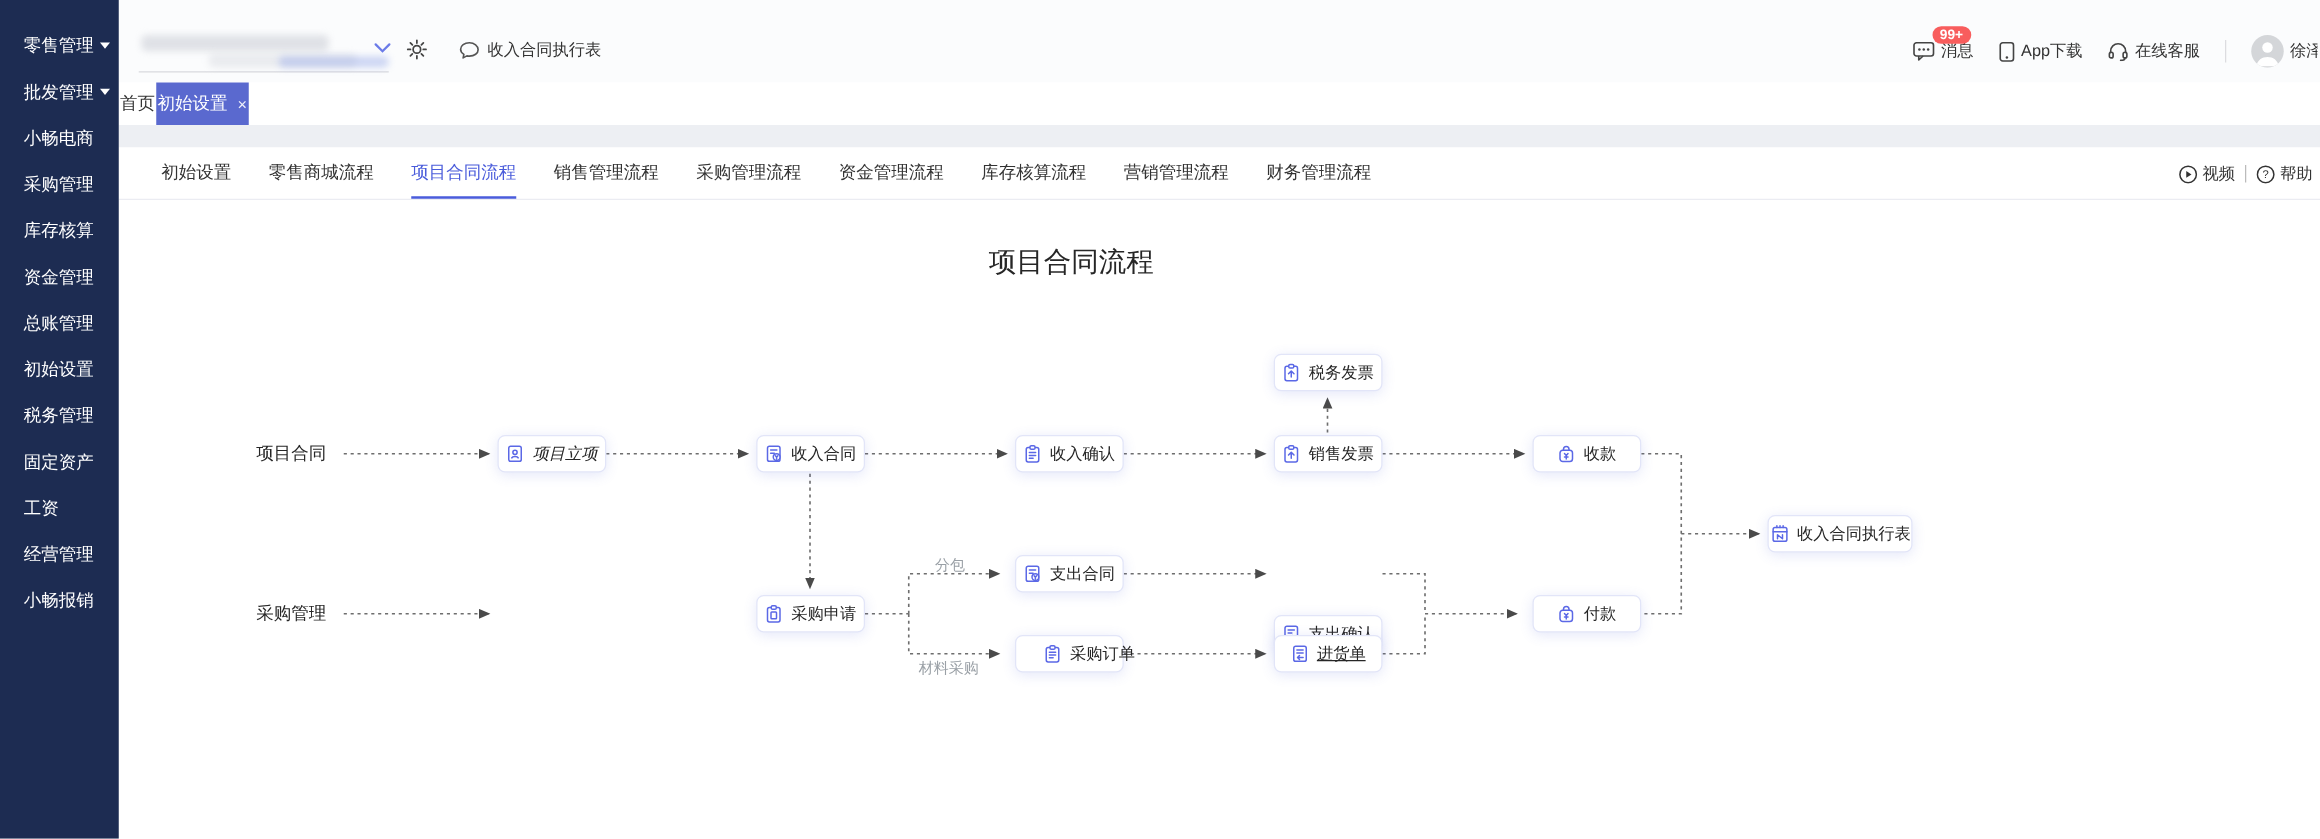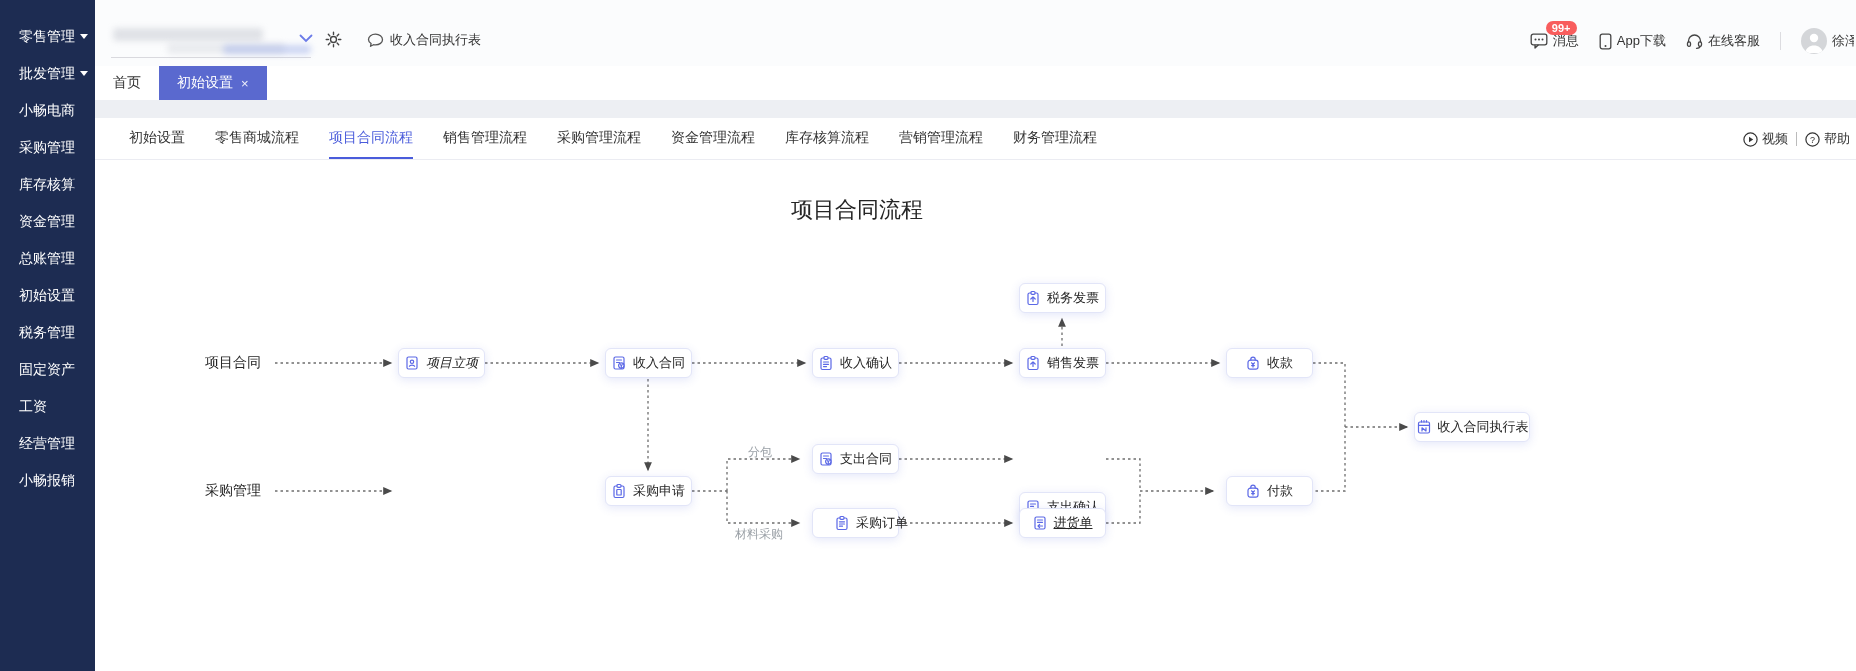--- a/index.html
+++ b/index.html
@@ -26,21 +26,21 @@
   .demo-link { position:absolute; left:272px; top:9px; display:flex; align-items:center; gap:6px; font-size:13px; color:#333; cursor:pointer; }
   .top-right { position:absolute; right:0; top:6px; display:flex; align-items:center; gap:20px; padding-right:2px; }
   .top-item { display:flex; align-items:center; gap:5px; font-size:13px; color:#333; cursor:pointer; position:relative; white-space:nowrap; }
   .badge { position:absolute; top:-11px; left:16px; background:#f85d5d; color:#fff; font-size:11px; line-height:14px; padding:0 6px; border-radius:8px; font-weight:bold; }
   .v-div { width:1px; height:18px; background:#dcdce0; }
   .avatar { width:26px; height:26px; border-radius:50%; background:#d4d6d9; overflow:hidden; display:flex; align-items:flex-end; justify-content:center; }
   .username { font-size:13px; color:#333; max-width:22px; overflow:hidden; }
 
   
   .tabrow { position:absolute; left:95px; right:0; top:66px; height:34px; background:#fff; display:flex; align-items:stretch; }
-  .tab { display:flex; align-items:center; padding:0 18px; font-size:14px; color:#333; cursor:pointer; gap:8px; }
+  .tab { display:flex; align-items:center; padding:0 1px; font-size:14px; color:#333; cursor:pointer; gap:8px; }
   .tab.active { background:#5a69cf; color:#fff; }
   .tab .close { font-size:13px; cursor:pointer; opacity:.9; }
   .graystrip { position:absolute; left:95px; right:0; top:100px; height:18px; background:#edeff3; }
 
   
   .content { position:absolute; left:95px; right:0; top:118px; bottom:0; background:#fff; }
   .subtabs { height:42px; border-bottom:1px solid #ebecf2; display:flex; align-items:stretch; padding-left:34px; position:relative; }
   .subtab { display:flex; align-items:center; margin-right:30px; font-size:14px; color:#333; cursor:pointer; border-bottom:2px solid transparent; white-space:nowrap; }
   .subtab.active { color:#4a5cdb; border-bottom-color:#4a5cdb; }
   .subtab-actions { position:absolute; right:6px; top:0; height:42px; display:flex; align-items:center; gap:8px; font-size:13px; color:#333; }

